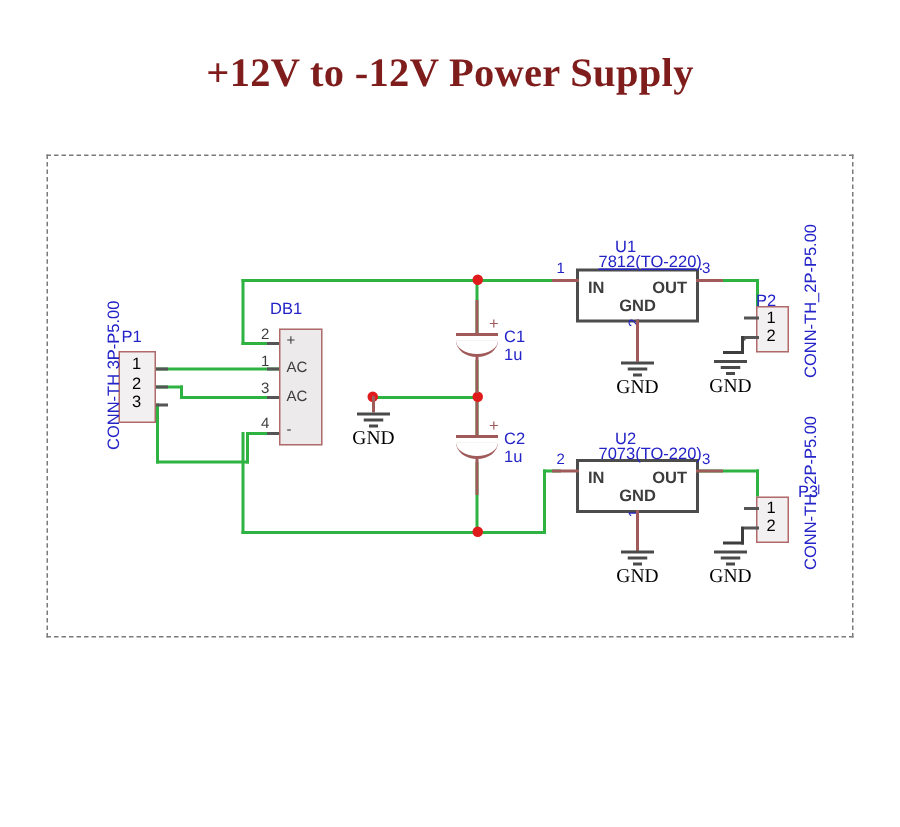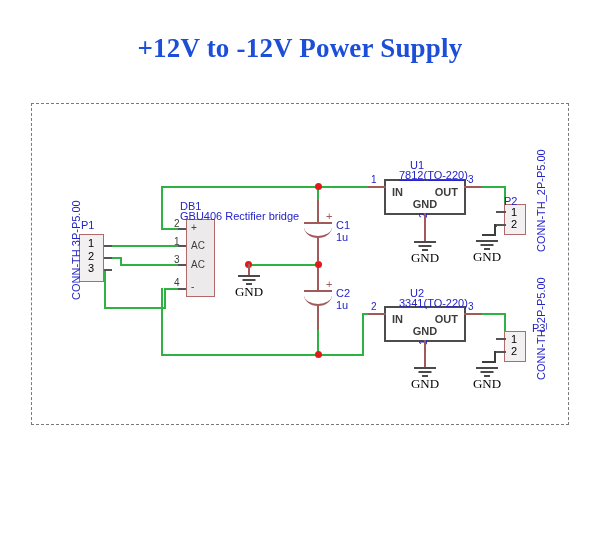--- a/index.html
+++ b/index.html
@@ -17,21 +17,21 @@
   }
   #title {
     position: absolute;
     left: 0;
     top: 33px;
     width: 600px;
     text-align: center;
     font-family: "Liberation Serif", serif;
     font-weight: bold;
     font-size: 27px;
-    color: #1d4ed8;
+    color: #7f1d1d;
     letter-spacing: 0.2px;
   }
   #sheet {
     position: absolute;
     left: 31px;
     top: 103px;
     width: 538px;
     height: 322px;
     border: 1px dashed #7a7a7a;
     box-sizing: border-box;
@@ -258,21 +258,20 @@
   <div class="connpin" style="left:88px; top:250px;">2</div>
   <div class="connpin" style="left:88px; top:262px;">3</div>
   <div class="vlabel" style="left:70px; top:300px;">CONN-TH 3P-P5.00</div>
 
   <div class="pinstub" style="left:104px; top:245px; width:8px;"></div>
   <div class="pinstub" style="left:104px; top:257px; width:8px;"></div>
   <div class="pinstub" style="left:104px; top:269px; width:8px;"></div>
 
   <div id="db1box"></div>
   <div class="refdes" style="left:180px; top:200px;">DB1</div>
-  <div class="refdes" style="left:180px; top:210px;">GBU406 Rectifier bridge</div>
   <div class="dbpin" style="left:191px; top:222px;">+</div>
   <div class="dbpin" style="left:191px; top:240px;">AC</div>
   <div class="dbpin" style="left:191px; top:259px;">AC</div>
   <div class="dbpin" style="left:191px; top:281px;">-</div>
   <div class="pinnum-dark" style="left:174px; top:218px;">2</div>
   <div class="pinnum-dark" style="left:174px; top:236px;">1</div>
   <div class="pinnum-dark" style="left:174px; top:254px;">3</div>
   <div class="pinnum-dark" style="left:174px; top:277px;">4</div>
   <div class="pinstub" style="left:178px; top:228px; width:8px;"></div>
   <div class="pinstub" style="left:178px; top:245px; width:8px;"></div>
@@ -327,21 +326,21 @@
     <div class="b3"></div>
     <div class="txt">GND</div>
   </div>
 
   <div class="regbox" style="left:384px; top:306px; width:82px; height:36px;">
     <div class="reglabel-in">IN</div>
     <div class="reglabel-out">OUT</div>
     <div class="reglabel-gnd">GND</div>
   </div>
   <div class="refdes" style="left:410px; top:287px;">U2</div>
-  <div class="refdes" style="left:399px; top:297px;">3341(TO-220)</div>
+  <div class="refdes" style="left:399px; top:297px;">7073(TO-220)</div>
   <div class="pinnum" style="left:371px; top:301px;">2</div>
   <div class="pinnum" style="left:468px; top:301px;">3</div>
   <div class="pinnum" style="left:418px; top:345px; transform-origin:0 0; transform:rotate(-90deg);"><span>1</span></div>
   <div class="pinwire h" style="left:368px; top:313px; width:18px;"></div>
   <div class="pinwire h" style="left:464px; top:313px; width:18px;"></div>
   <div class="pinwire v" style="left:424px; top:340px; height:28px;"></div>
   <div class="gnd" style="left:412px; top:356px;">
     <div class="stem"></div>
     <div class="b1"></div>
     <div class="b2"></div>

